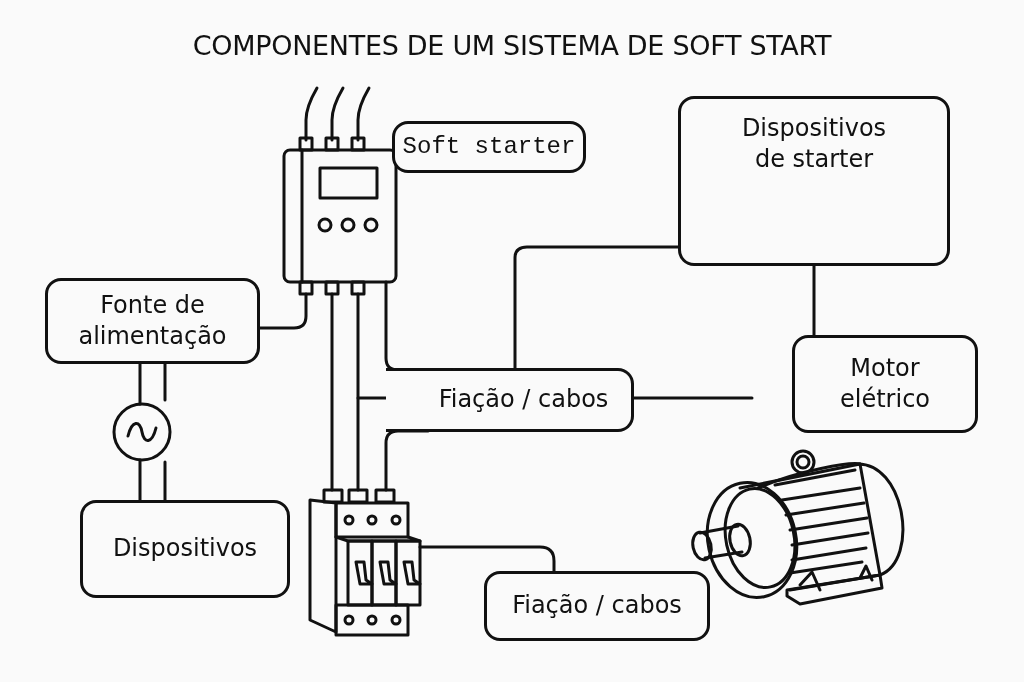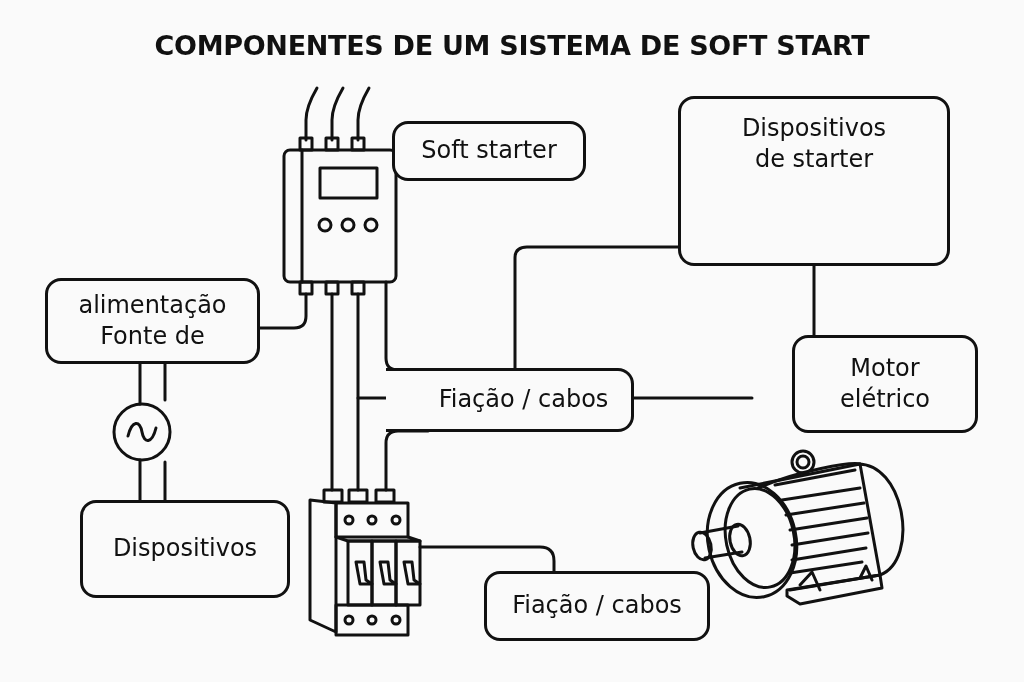--- a/index.html
+++ b/index.html
@@ -1,18 +1,18 @@
 <!DOCTYPE html>
 <html><head>
 <meta charset="utf-8">
 <style>
   html, body { margin: 0; padding: 0; background: #fafafa; }
   body { width: 1024px; height: 682px; position: relative; overflow: hidden; font-family: "DejaVu Sans", sans-serif; color: #111; }
   svg.diagram { position: absolute; left: 0; top: 0; width: 1024px; height: 682px; }
-  .title { position: absolute; left: 0; top: 30px; width: 1024px; text-align: center; font-family: "DejaVu Sans", sans-serif; font-weight: bold; font-size: 27px; letter-spacing: -0.3px; color: #111; }
+  .title { position: absolute; left: 0; top: 30px; width: 1024px; text-align: center; font-family: "DejaVu Sans", sans-serif; font-weight: normal; font-size: 27px; letter-spacing: -0.3px; color: #111; }
   .box { position: absolute; box-sizing: border-box; border: 3px solid #111; border-radius: 16px; background: #fafafa; display: flex; flex-direction: column; align-items: center; justify-content: center; text-align: center; font-family: "DejaVu Sans", sans-serif; font-size: 24px; line-height: 1.3; color: #111; }
   .box span { display: block; }
 </style>
 </head>
 <body>
 
 <div class="title">COMPONENTES DE UM SISTEMA DE SOFT START</div>
 
 <svg class="diagram" viewBox="0 0 1024 682" fill="none" stroke="#111" stroke-width="3" stroke-linecap="round" stroke-linejoin="round">
 
@@ -123,32 +123,32 @@
     <line x1="790" y1="573" x2="862" y2="562"></line>
     <ellipse cx="740" cy="540" rx="10" ry="16" transform="rotate(-12 740 540)"></ellipse>
     <path d="M700 533 L738 526 M705 558 L742 552"></path>
     <ellipse cx="702" cy="546" rx="9" ry="14" transform="rotate(-12 702 546)"></ellipse>
     <path d="M787 590 L880 575 L882 588 L800 604 L787 596 Z"></path>
     <path d="M800 585 L812 572 L820 590"></path>
     <path d="M860 578 L866 566 L872 580"></path>
   </g>
 </svg>
 
-<div class="box" style="left:392px; top:121px; width:194px; height:60px;">
+<div class="box" style="left:392px; top:121px; width:194px; height:52px;font-family:Liberation Mono, monospace;">
   <span>Soft starter</span>
 </div>
 
 <div class="box" style="left:678px; top:96px; width:272px; height:170px; justify-content:flex-start; padding-top:14px;">
   <span>Dispositivos</span>
   <span>de starter</span>
 </div>
 
 <div class="box" style="left:45px; top:278px; width:215px; height:86px;">
+  <span>Fonte de</span>
   <span>alimentação</span>
-  <span>Fonte de</span>
 </div>
 
 <div class="box" style="left:386px; top:368px; width:248px; height:64px; border-left:none; border-radius:0 16px 16px 0; padding-left:30px;">
   <span>Fiação / cabos</span>
 </div>
 
 <div class="box" style="left:792px; top:335px; width:186px; height:98px;">
   <span>Motor</span>
   <span>elétrico</span>
 </div>

